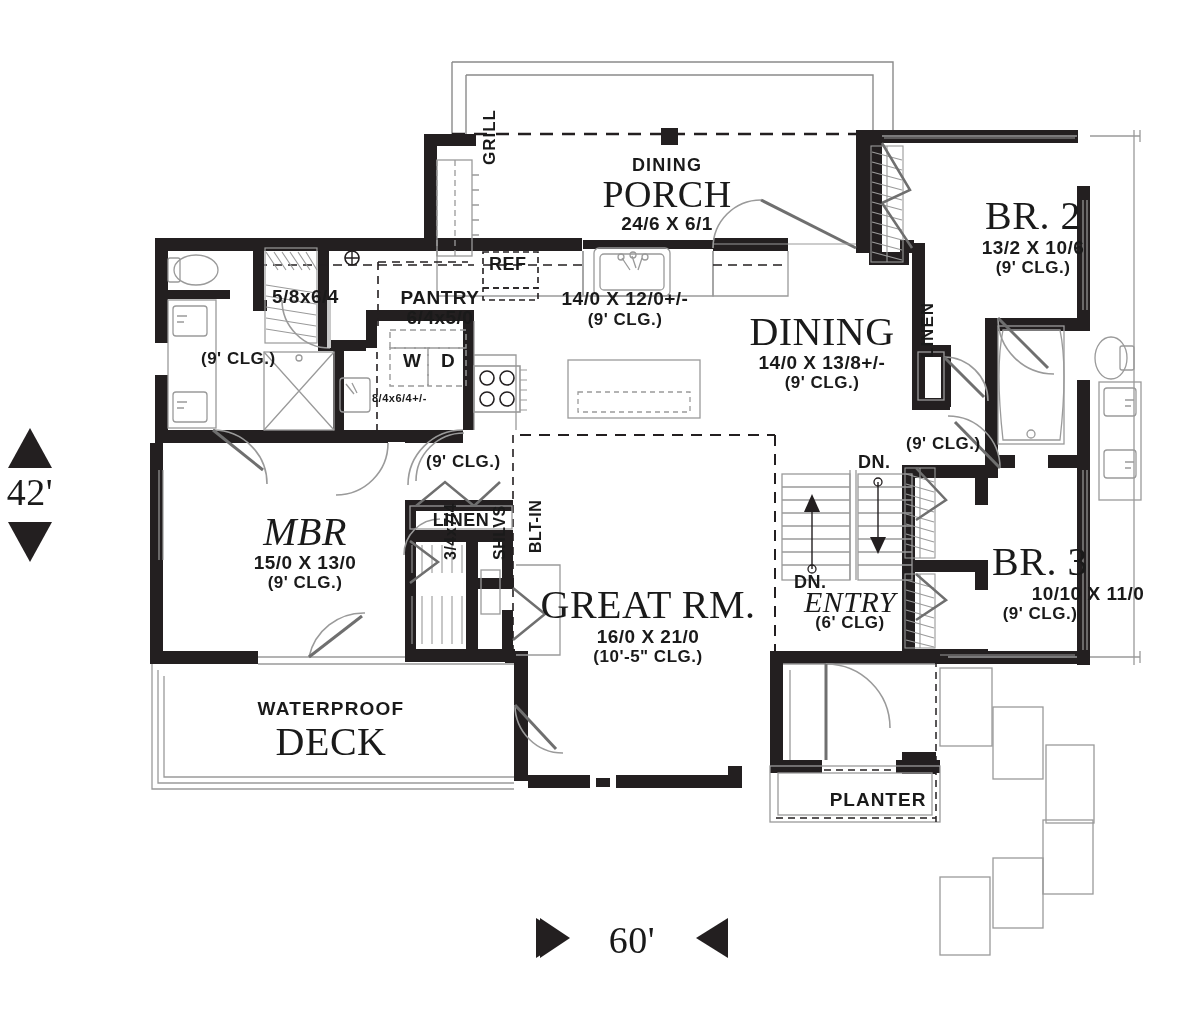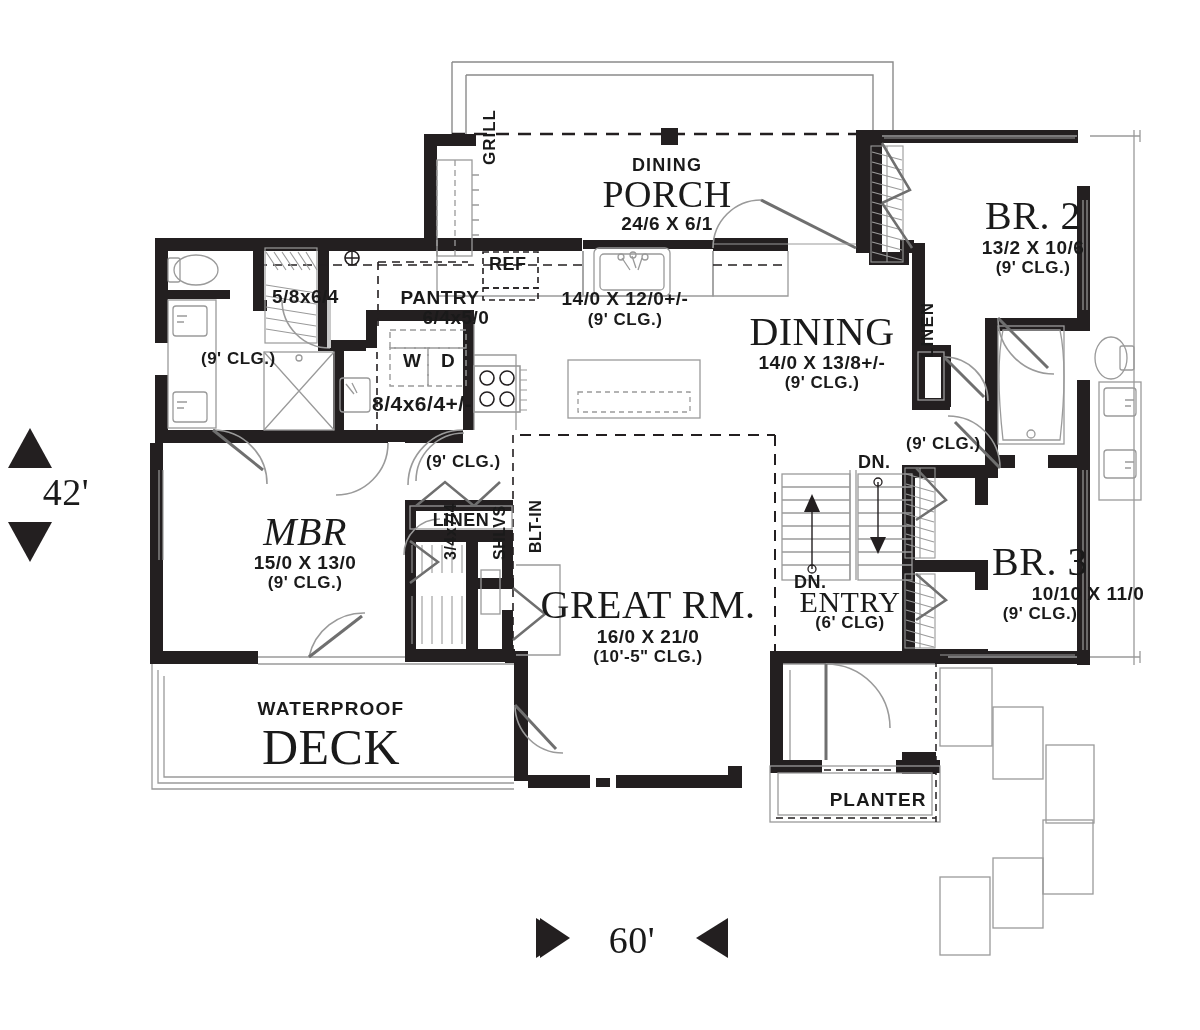--- a/index.html
+++ b/index.html
@@ -373,25 +373,25 @@
 <div class="lbl dim ctr" style="left:667px;top:213px;font-size:19px;">24/6 X 6/1</div>
 
 <div class="lbl tiny" style="left:480px;top:165px;font-size:17px;font-weight:700;letter-spacing:1px;transform:rotate(-90deg);transform-origin:0 0;">GRILL</div>
 
 <div class="lbl dim" style="left:489px;top:254px;font-size:18px;">REF</div>
 
 <div class="lbl dim ctr" style="left:625px;top:288px;font-size:19px;">14/0 X 12/0+/-</div>
 <div class="lbl dim ctr" style="left:625px;top:310px;font-size:17px;">(9' CLG.)</div>
 
 <div class="lbl dim ctr" style="left:440px;top:287px;font-size:19px;">PANTRY</div>
-<div class="lbl dim ctr" style="left:456px;top:307px;font-size:19px;">6/4x5/0</div>
+<div class="lbl dim ctr" style="left:440px;top:307px;font-size:19px;">6/4x5/0</div>
 
 <div class="lbl dim" style="left:403px;top:350px;font-size:19px;">W</div>
 <div class="lbl dim" style="left:441px;top:350px;font-size:19px;">D</div>
-<div class="lbl dim" style="left:372px;top:392px;font-size:21px;">8/4x6/4+/-</div>
+<div class="lbl dim" style="left:372px;top:392px;font-size:11px;">8/4x6/4+/-</div>
 
 <div class="lbl dim" style="left:272px;top:286px;font-size:19px;text-align:right;">5/8x6/4</div>
 <div class="lbl dim" style="left:201px;top:349px;font-size:17px;">(9' CLG.)</div>
 
 <div class="lbl room-name ctr" style="left:822px;top:308px;font-size:40px;">DINING</div>
 <div class="lbl dim ctr" style="left:822px;top:352px;font-size:19px;">14/0 X 13/8+/-</div>
 <div class="lbl dim ctr" style="left:822px;top:373px;font-size:17px;">(9' CLG.)</div>
 
 <div class="lbl room-name ctr" style="left:1033px;top:192px;font-size:40px;">BR. 2</div>
 <div class="lbl dim ctr" style="left:1033px;top:237px;font-size:19px;">13/2 X 10/6</div>
@@ -413,22 +413,22 @@
 <div class="lbl dim" style="left:442px;top:560px;font-size:16px;transform:rotate(-90deg);transform-origin:0 0;">3/4x7/4</div>
 <div class="lbl dim" style="left:491px;top:560px;font-size:16px;transform:rotate(-90deg);transform-origin:0 0;">SHLVS</div>
 <div class="lbl dim" style="left:527px;top:553px;font-size:16px;letter-spacing:.5px;transform:rotate(-90deg);transform-origin:0 0;">BLT-IN</div>
 
 <div class="lbl room-name ctr" style="left:648px;top:581px;font-size:40px;text-align:right;">GREAT RM.</div>
 <div class="lbl dim ctr" style="left:648px;top:626px;font-size:19px;">16/0 X 21/0</div>
 <div class="lbl dim ctr" style="left:648px;top:647px;font-size:17px;">(10'-5" CLG.)</div>
 
 <div class="lbl dim" style="left:858px;top:452px;font-size:18px;">DN.</div>
 <div class="lbl dim" style="left:794px;top:572px;font-size:18px;">DN.</div>
-<div class="lbl room-name ctr" style="left:850px;top:585px;font-size:30px;">ENTRY</div>
+<div class="lbl room-name ctr" style="left:850px;top:585px;font-size:30px;font-style:italic;">ENTRY</div>
 <div class="lbl dim ctr" style="left:850px;top:613px;font-size:17px;">(6' CLG)</div>
 
 <div class="lbl room-name ctr" style="left:331px;top:698px;font-size:19px;font-weight:700;letter-spacing:1.2px;font-family:'Liberation Sans',sans-serif;">WATERPROOF</div>
-<div class="lbl room-name ctr" style="left:331px;top:718px;font-size:50px;">DECK</div>
+<div class="lbl room-name ctr" style="left:331px;top:718px;font-size:40px;">DECK</div>
 
 <div class="lbl dim ctr" style="left:850px;top:789px;font-size:19px;letter-spacing:1px;margin-left:28px;">PLANTER</div>
 
-<div class="lbl room-name ctr" style="left:30px;top:470px;font-size:38px;margin-left:36px;">42'</div>
+<div class="lbl room-name ctr" style="left:30px;top:470px;font-size:38px;">42'</div>
 <div class="lbl room-name ctr" style="left:632px;top:918px;font-size:38px;">60'</div>
 
 </body></html>

